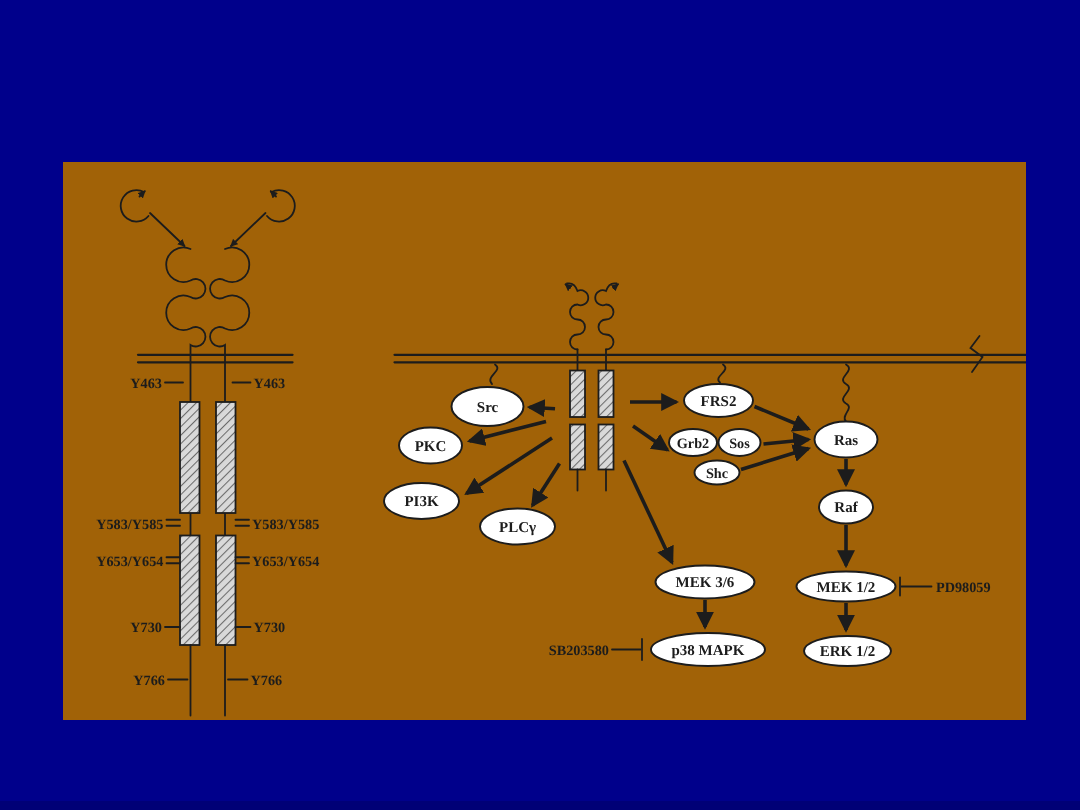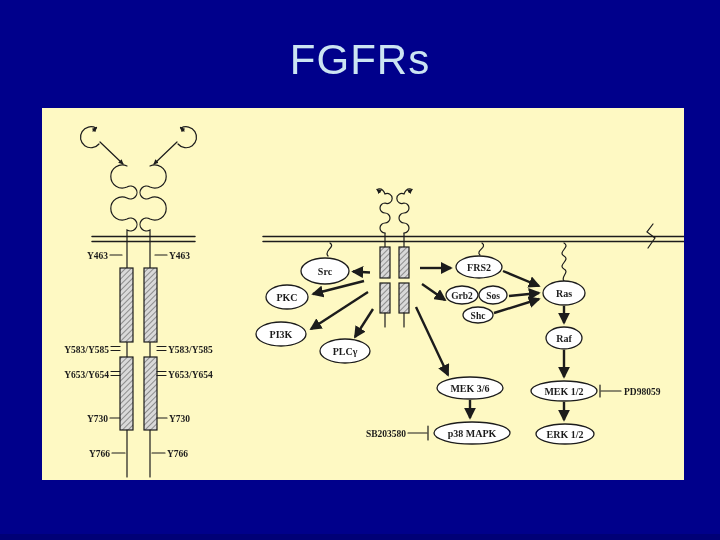--- a/index.html
+++ b/index.html
@@ -1,36 +1,35 @@
 <!DOCTYPE html>
 <html><head>
 <meta charset="utf-8">
 <style>
   html,body{margin:0;padding:0;background:#000;}
   .slide{position:relative;width:720px;height:540px;background:#00008B;overflow:hidden;
          font-family:"Liberation Sans",sans-serif;}
   .title{position:absolute;top:36px;left:0;width:720px;margin:0;text-align:center;
          font-size:42px;font-weight:400;letter-spacing:1px;color:#CBE4F2;}
-  .panel{position:absolute;left:42px;top:108px;width:642px;height:372px;background:#fef9c3;}
+  .panel{position:absolute;left:42px;top:108px;width:642px;height:372px;background:#a16207;}
   .bottom-strip{position:absolute;left:0;bottom:0;width:720px;height:6px;background:#000076;}
   svg{display:block;}
   .ink{stroke:#1C1C1C;fill:none;stroke-linecap:round;}
   .thin{stroke-width:1.2px;}
   .mid{stroke-width:1.5px;}
   .arrow{stroke:#1C1C1C;stroke-width:2.4px;fill:none;}
   .oval{fill:#FFFFFF;stroke:#1C1C1C;stroke-width:1.3px;}
   .lbl{font-family:"Liberation Serif",serif;font-weight:600;fill:#1C1C1C;}
   .s9{font-size:9.5px;}
   .s10{font-size:10px;}
 </style>
 </head>
 <body>
 
 <div class="slide">
-  <h1 class="title">FGFRs</h1>
 
   <div class="panel">
     <svg width="642" height="372" viewBox="0 0 642 372">
       <defs>
         <pattern id="hatch" width="4" height="4" patternUnits="userSpaceOnUse" patternTransform="rotate(45)">
           <rect width="4" height="4" fill="#D9D9D9"></rect>
           <line x1="0" y1="0" x2="0" y2="4" stroke="#6B6B6B" stroke-width="1.4"></line>
         </pattern>
         <marker id="ah" viewBox="0 0 10 10" refX="8.5" refY="5" markerWidth="5" markerHeight="5" orient="auto-start-reverse">
           <path d="M0 0 L10 5 L0 10 z" fill="#1C1C1C"></path>

